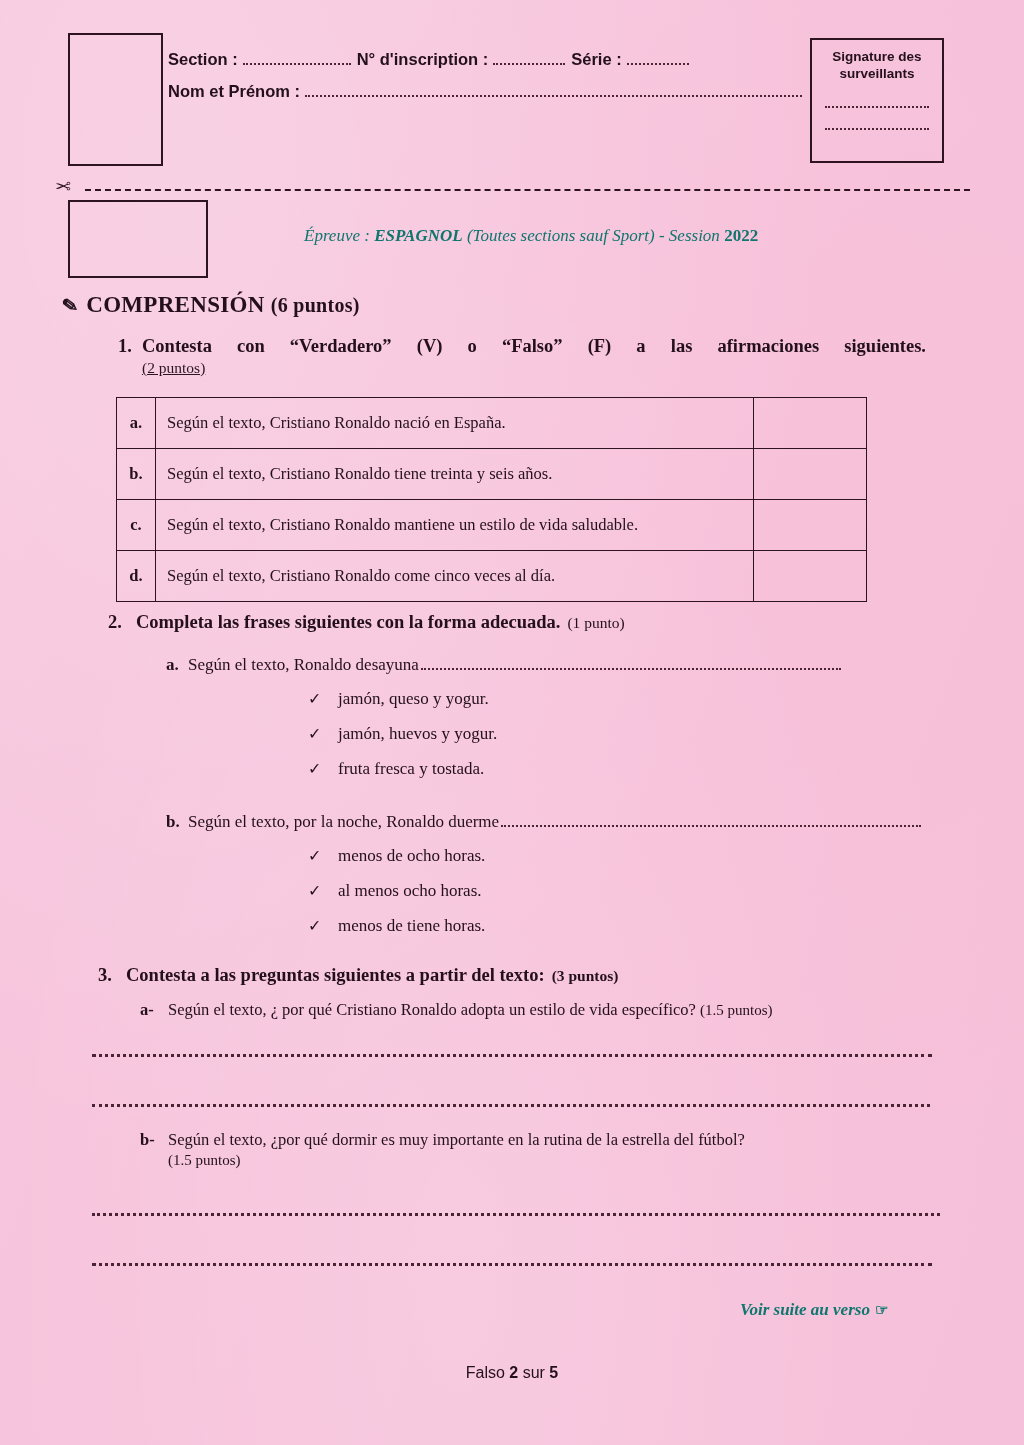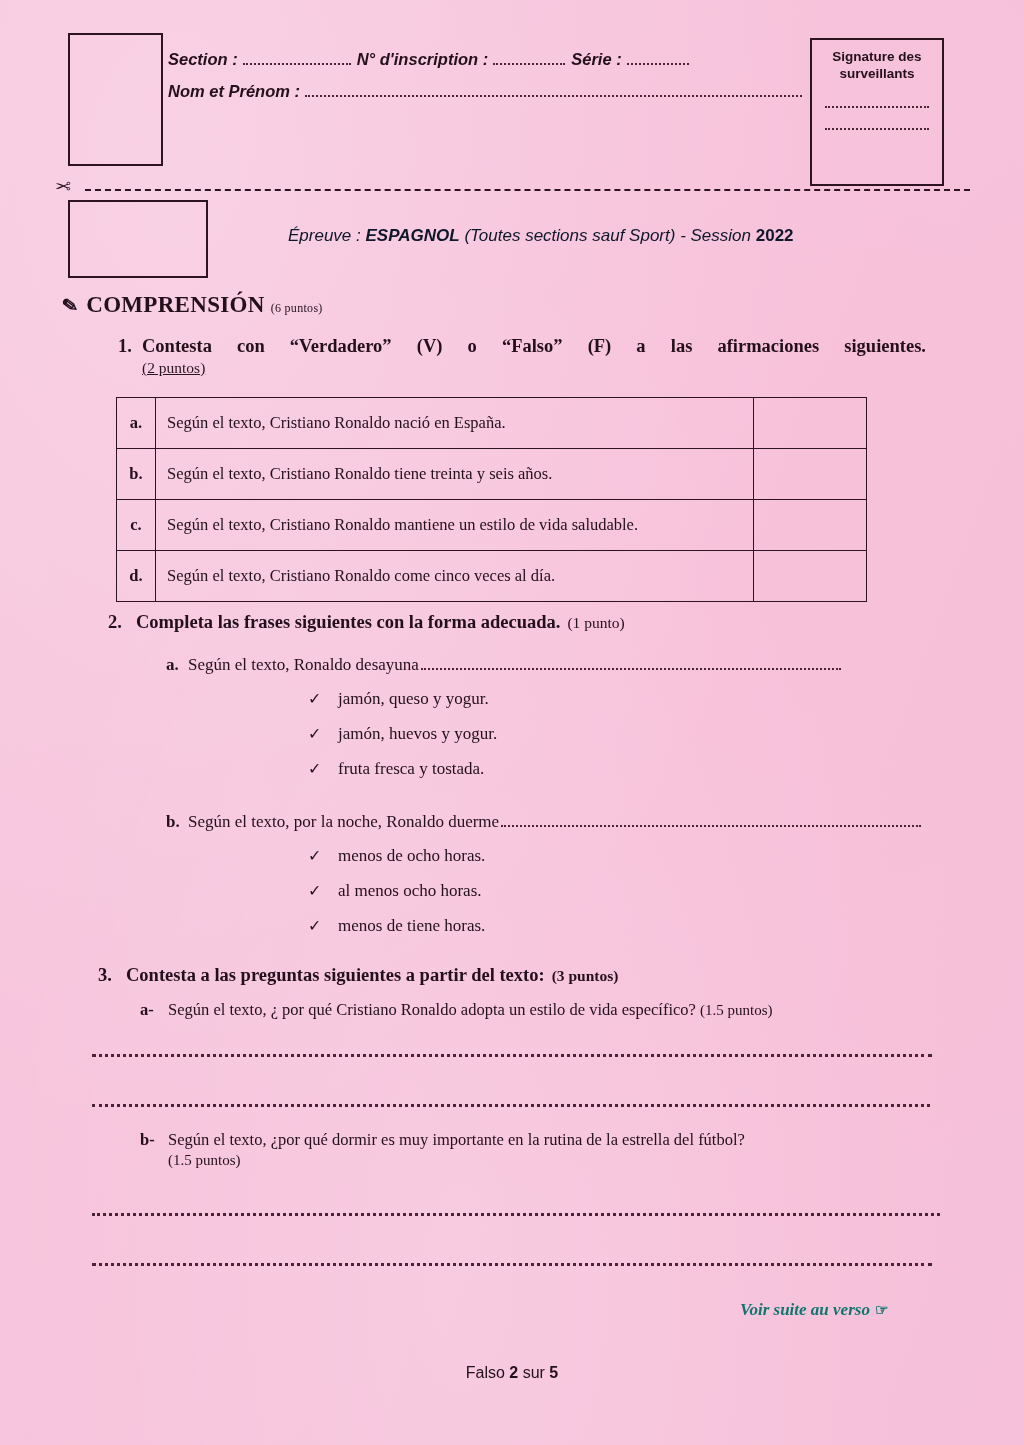--- a/index.html
+++ b/index.html
@@ -54,40 +54,39 @@
     font-family: "Liberation Sans", sans-serif;
     font-weight: bold;
     font-size: 16.5px;
     color: #24101b;
   }
   .field-row {
     display: flex;
     align-items: baseline;
     margin-bottom: 13px;
     white-space: nowrap;
-    font-style: italic;
   }
   .field-label { flex: none; }
   .dots {
     flex: 1 1 auto;
     border-bottom: 2.5px dotted #4a2433;
     margin: 0 6px 4px 5px;
     min-width: 14px;
     height: 1px;
   }
   .dots.short { flex: 0 0 108px; }
   .dots.mini  { flex: 0 0 72px; }
   .dots.tiny  { flex: 0 0 62px; }
 
   .sig-box {
     position: absolute;
     left: 810px;
     top: 38px;
     width: 134px;
-    height: 148px;
+    height: 125px;
     border: 2px solid #2d1420;
     box-sizing: border-box;
     font-family: "Liberation Sans", sans-serif;
     font-weight: bold;
     font-size: 13.5px;
     text-align: center;
     line-height: 1.25;
     padding-top: 9px;
     color: #24101b;
   }
@@ -129,26 +128,26 @@
     position: absolute;
     left: 68px;
     top: 200px;
     width: 140px;
     height: 78px;
     border: 2px solid #2d1420;
     box-sizing: border-box;
   }
   .epreuve {
     position: absolute;
-    left: 288px;
+    left: 304px;
     top: 226px;
-    font-family: Liberation Sans, sans-serif;
+    font-family: Liberation Serif, serif;
     font-size: 17px;
     font-style: italic;
-    color: #0f172a;
+    color: #0f766e;
     white-space: nowrap;
   }
   .epreuve b { font-weight: bold; }
   .epreuve .nonital { font-style: normal; }
 
   
   .section-head {
     position: absolute;
     left: 62px;
     top: 292px;
@@ -157,22 +156,22 @@
     color: #24101b;
     letter-spacing: 0.3px;
   }
   .section-head .pen-icon {
     font-size: 19px;
     margin-right: 8px;
     display: inline-block;
     transform: rotate(-8deg);
   }
   .section-head .pts {
-    font-size: 12px;
-    font-weight: normal;
+    font-size: 20px;
+    font-weight: bold;
   }
 
   
   .ex1 {
     position: absolute;
     left: 118px;
     top: 336px;
     width: 808px;
   }
   .ex1-line {

